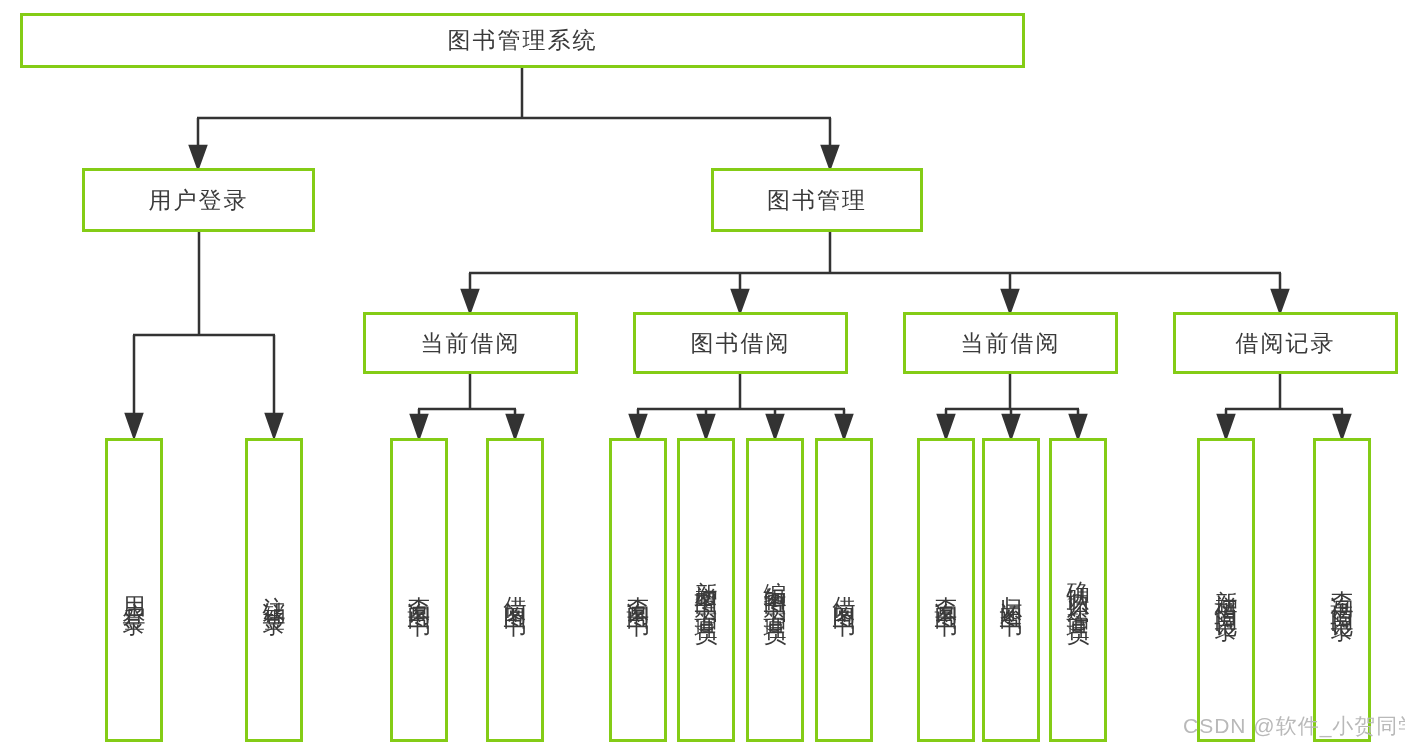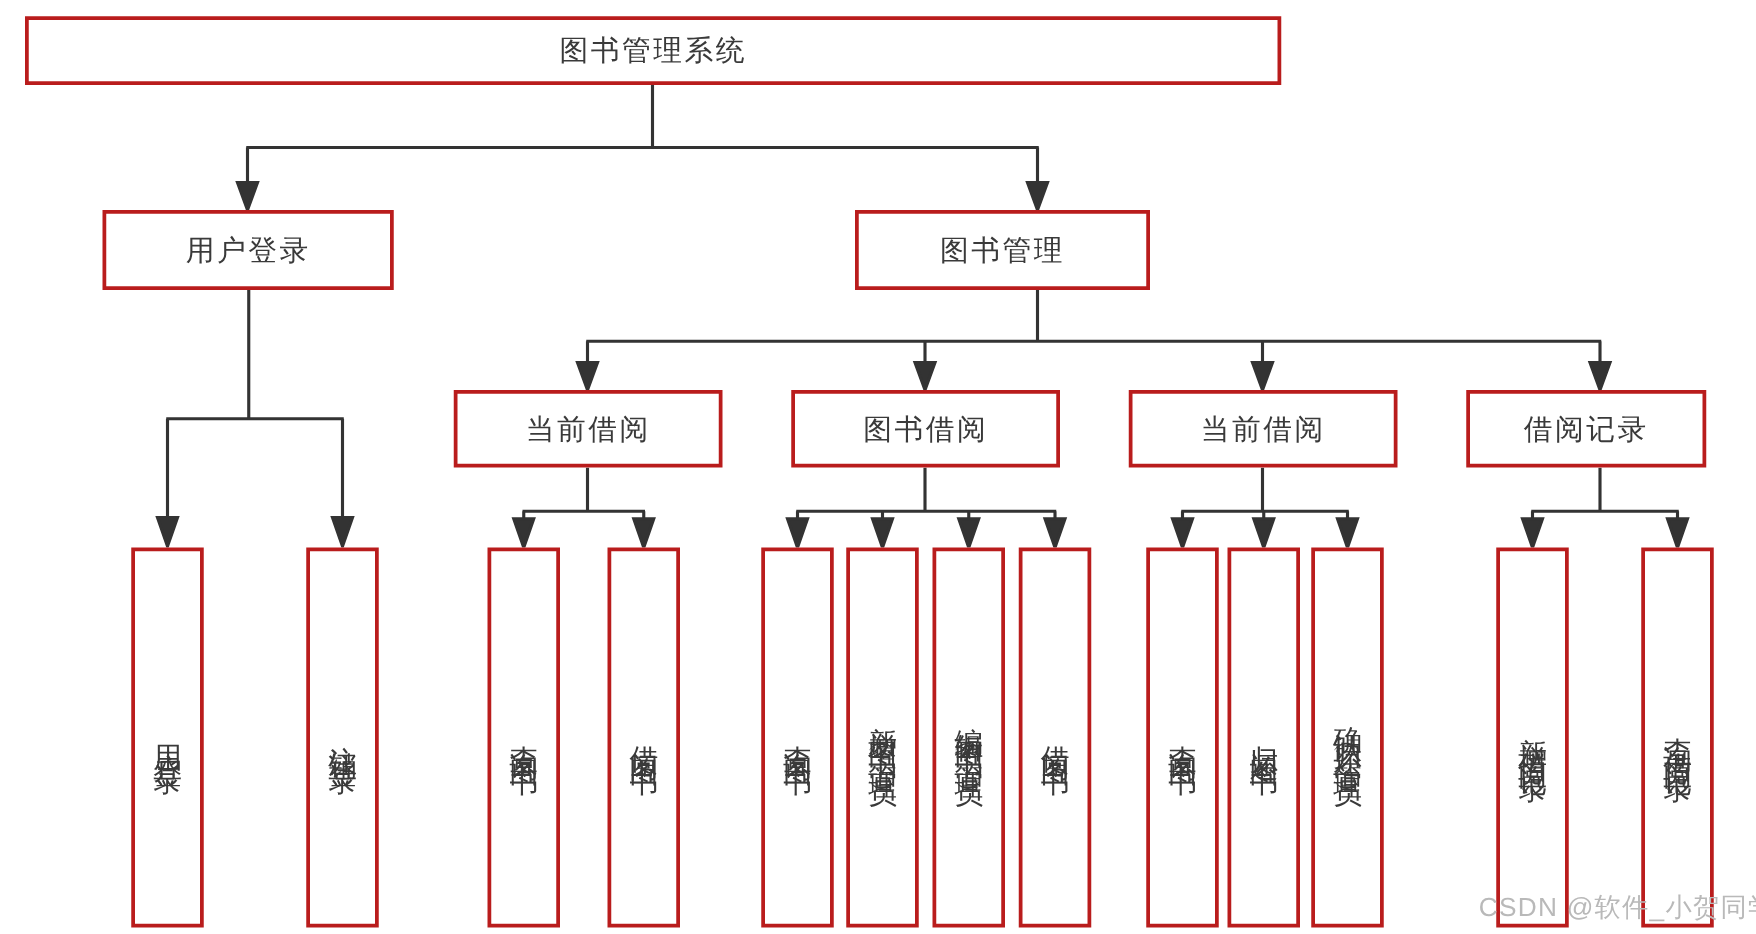--- a/index.html
+++ b/index.html
@@ -7,21 +7,21 @@
     position:relative;
     width:1405px;height:747px;
     background:#ffffff;
     font-family:"Liberation Sans", sans-serif;
     overflow:hidden;
   }
   .connector-svg{position:absolute;left:0;top:0;z-index:1;}
   .node{
     position:absolute;
     box-sizing:border-box;
-    border:3px solid #b91c1c;
+    border:3px solid #84cc16;
     background:#ffffff;
     color:#3a3a3a;
     display:flex;
     align-items:center;
     justify-content:center;
     font-size:23px;
     letter-spacing:2px;
     z-index:2;
   }
   .leaf{
@@ -37,25 +37,25 @@
     left:1183px;top:712px;
     font-size:21px;
     color:#b9b9b9;
     letter-spacing:1px;
     z-index:5;
     white-space:nowrap;
   }
   
   .n-root       {left:20px;  top:13px;  width:1005px; height:55px;}
   .n-user-login {left:82px;  top:168px; width:233px;  height:64px;}
-  .n-book-mgmt  {left:684px; top:168px; width:236px;  height:64px;}
+  .n-book-mgmt  {left:711px; top:168px; width:212px;  height:64px;}
   .n-new-rec    {left:363px; top:312px; width:215px;  height:62px;}
   .n-borrow     {left:633px; top:312px; width:215px;  height:62px;}
   .n-current    {left:903px; top:312px; width:215px;  height:62px;}
-  .n-records    {left:1173px;top:312px; width:192px;  height:62px;}
+  .n-records    {left:1173px;top:312px; width:225px;  height:62px;}
   .leaf{top:438px;height:304px;width:58px;}
   .l-1 {left:105px;} .l-2 {left:245px;}
   .l-3 {left:390px;} .l-4 {left:486px;}
   .l-5 {left:609px;} .l-6 {left:677px;} .l-7 {left:746px;} .l-8 {left:815px;}
   .l-9 {left:917px;} .l-10{left:982px;} .l-11{left:1049px;}
   .l-12{left:1197px;} .l-13{left:1313px;}
 </style>
 </head>
 <body>
 

